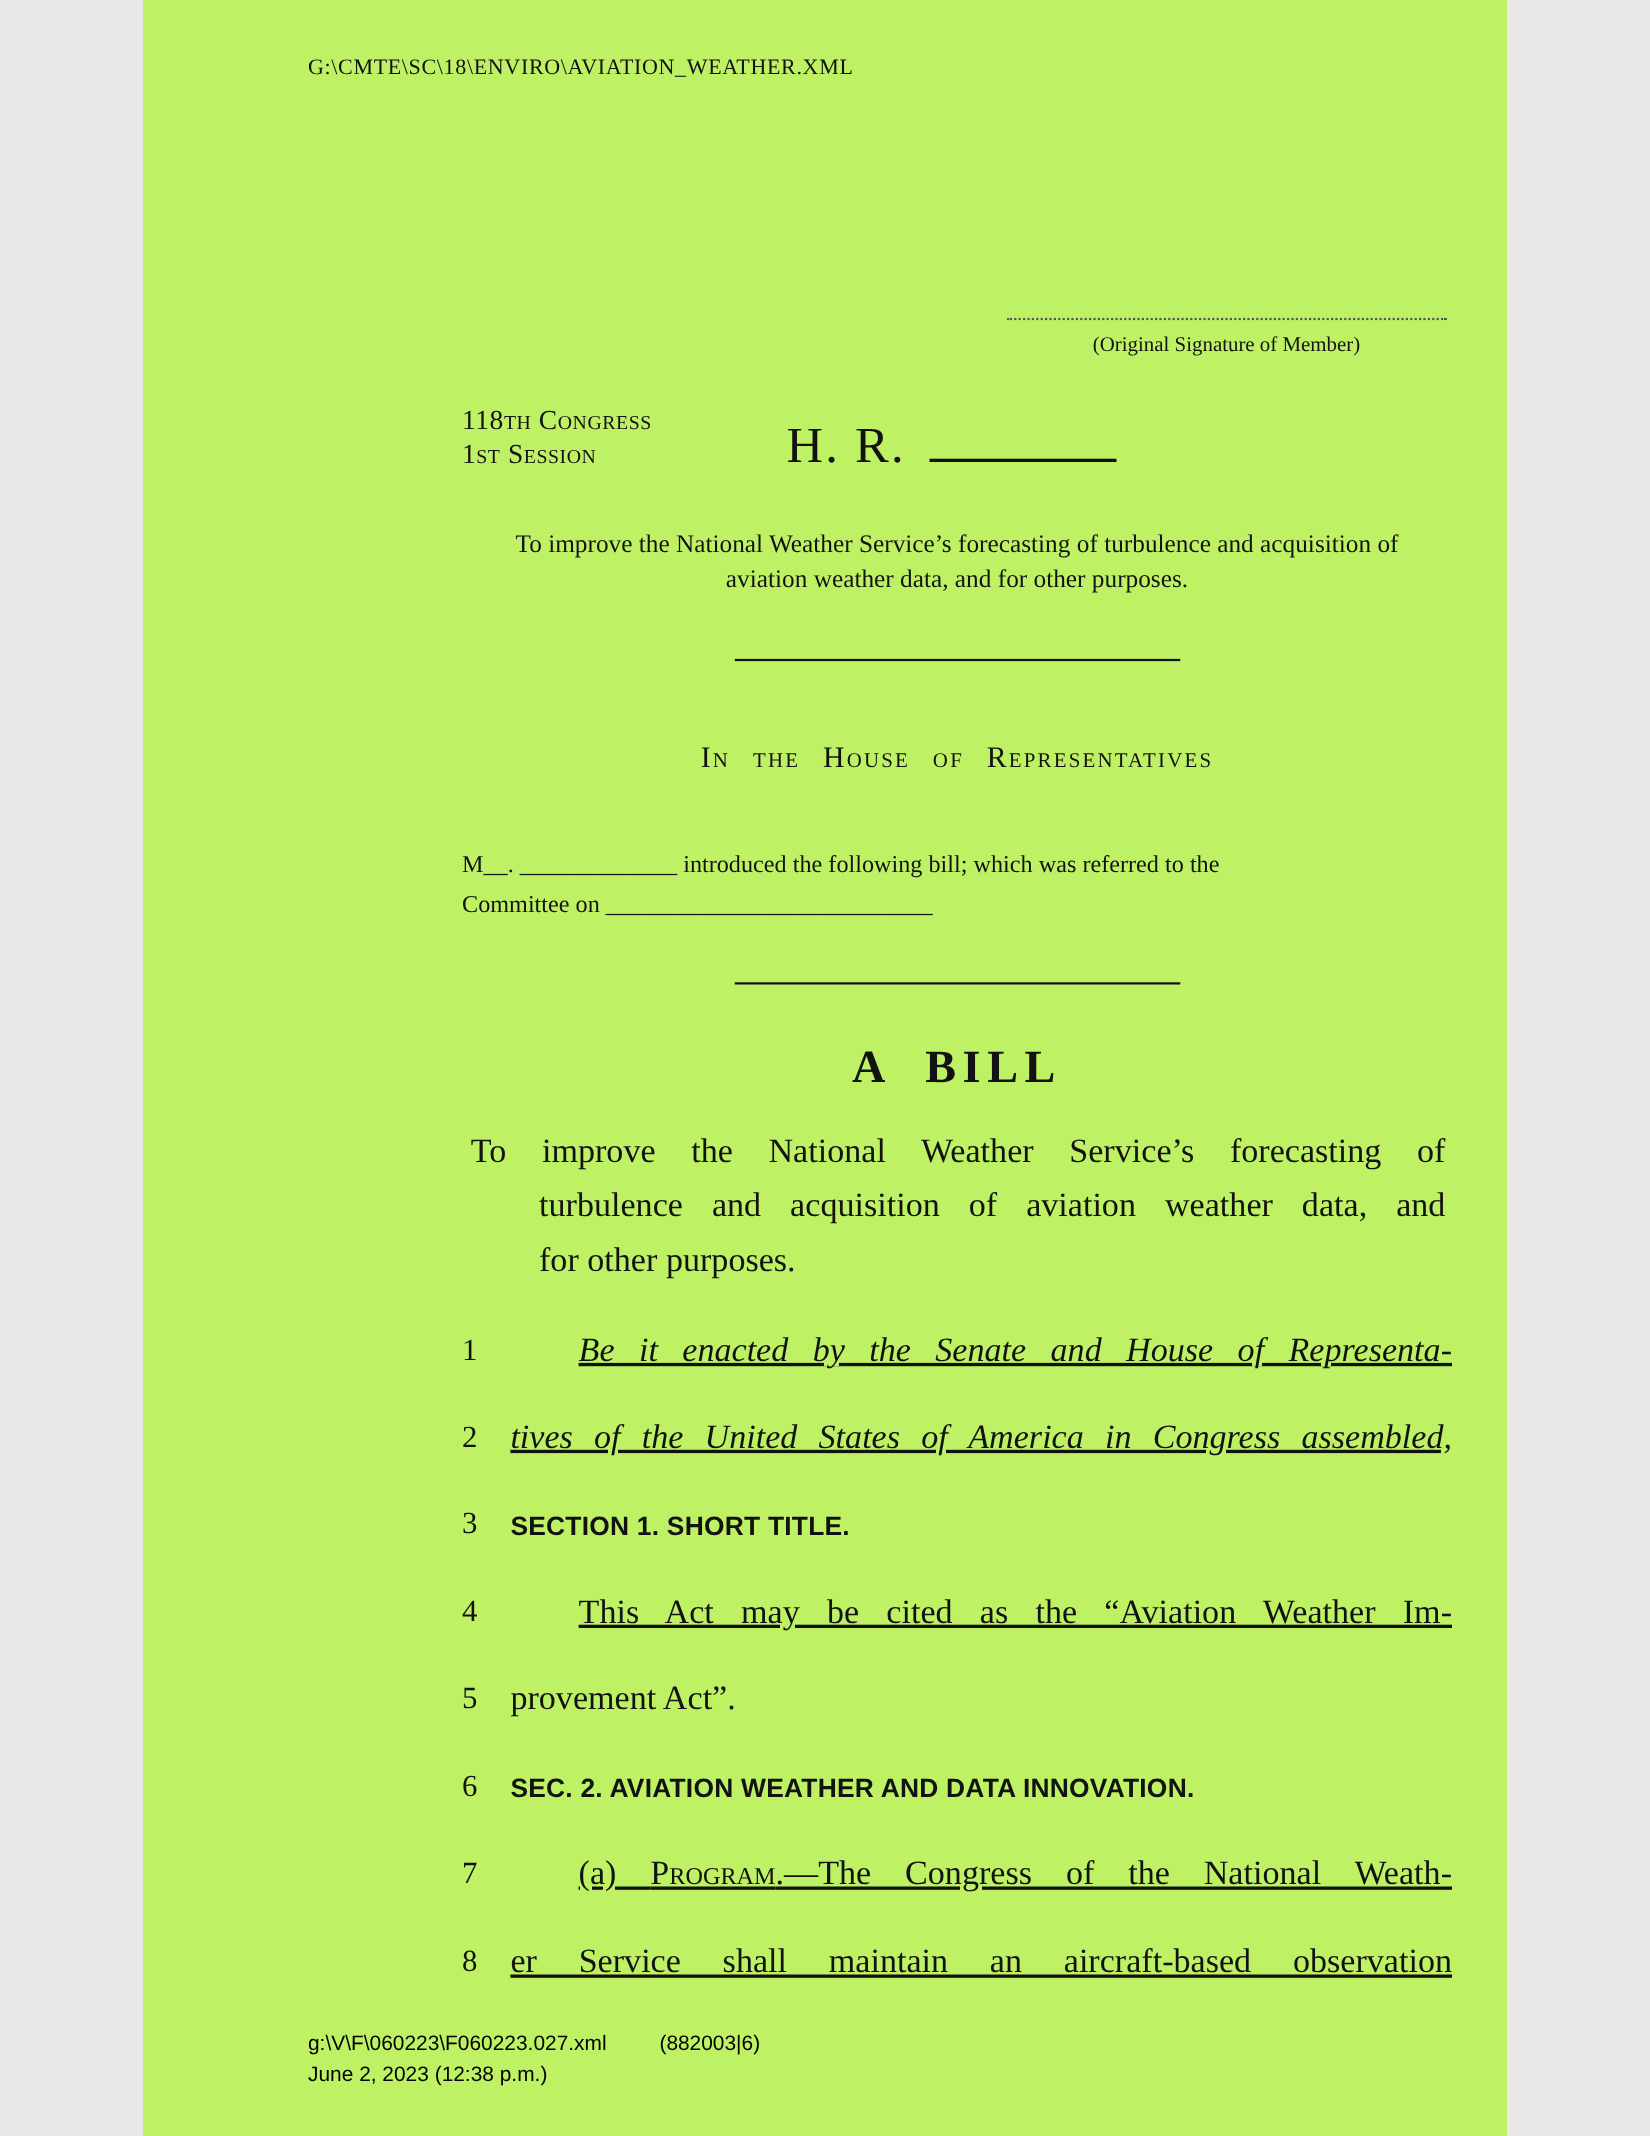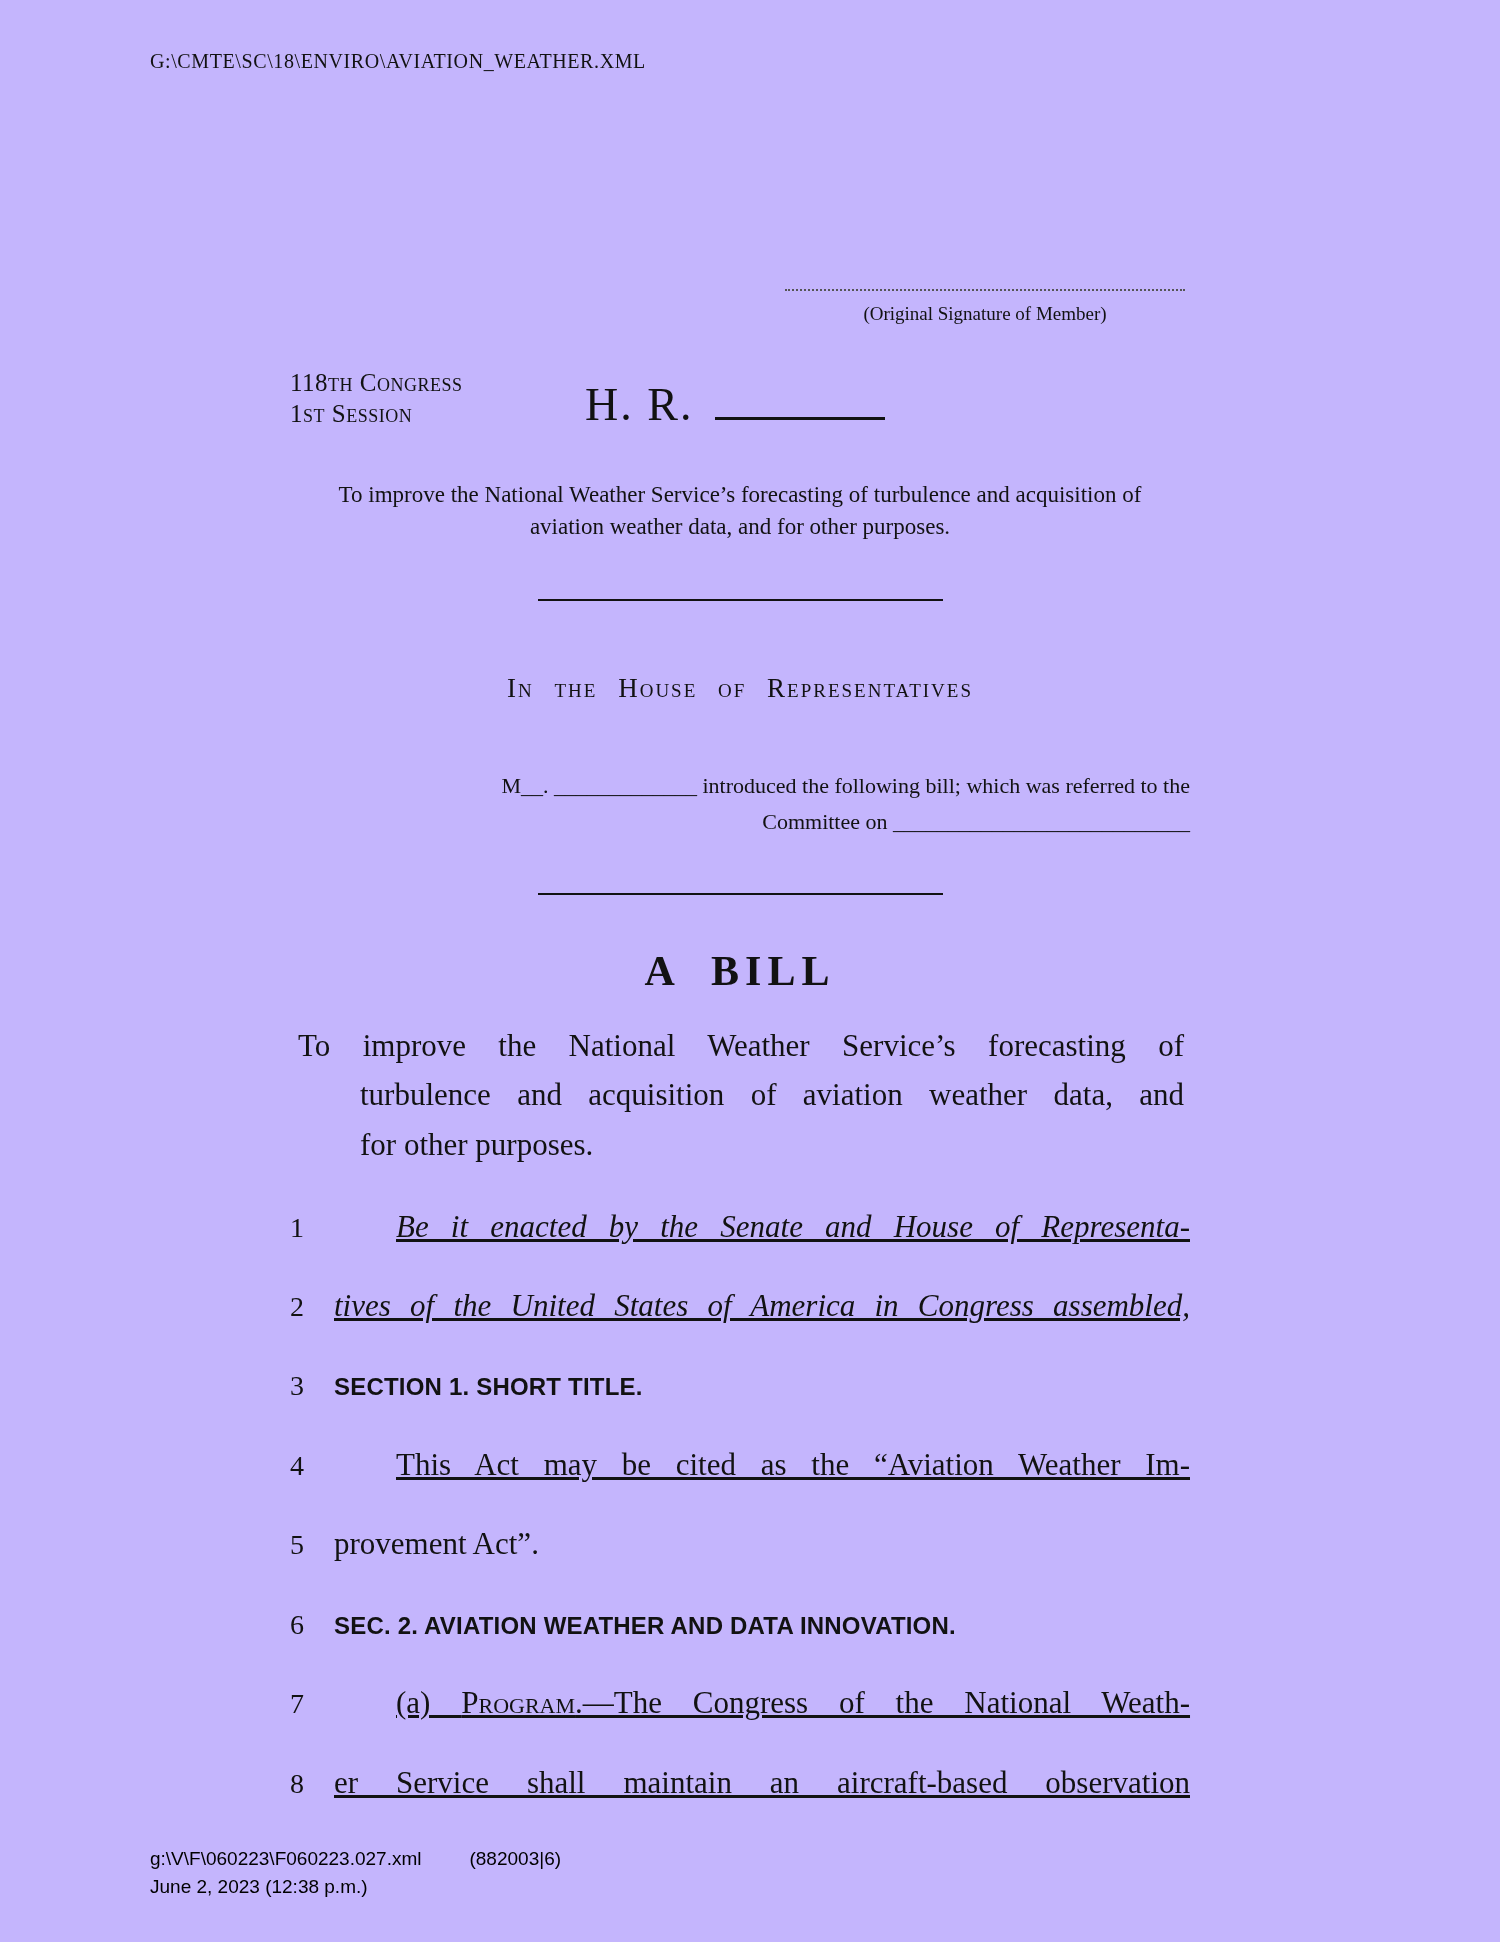--- a/index.html
+++ b/index.html
@@ -1,17 +1,17 @@
 <!DOCTYPE html>
 <html><head>
 <meta charset="utf-8">
 <style>
   html,body{margin:0;padding:0;background:#e8e8e8;}
   .page{
-    width:1500px;height:1942px;background:#c4b5fd;position:relative;
+    width:1240px;height:1942px;background:#bef264;position:relative;
     font-family:"Liberation Serif","DejaVu Serif",serif;color:#121212;
     overflow:hidden;margin:0 auto;
   }
   .header-path{position:absolute;left:150px;top:50px;font-size:20px;letter-spacing:.6px;}
   .doc{position:absolute;left:290px;top:0;width:900px;}
 
   .signature-block{margin-top:288px;margin-left:495px;width:400px;text-align:center;}
   .sig-line{border-bottom:2px dotted #555;height:1px;margin-bottom:12px;}
   .sig-caption{font-size:19px;}
 
@@ -22,21 +22,21 @@
   .hr{font-size:46px;font-weight:400;letter-spacing:2px;}
   .hr-blank{display:inline-block;width:170px;border-bottom:3px solid #121212;margin-left:22px;height:52px;vertical-align:baseline;}
 
   .preamble{margin-top:48px;font-size:23px;line-height:1.4;padding:0 40px;text-align:center;}
 
   .rule{width:405px;border-top:2px solid #121212;margin:56px auto 0;}
   .rule2{margin-top:54px;}
 
   .house-heading{margin-top:72px;text-align:center;font-size:27px;font-variant:small-caps;letter-spacing:2px;word-spacing:12px;}
 
-  .intro{margin-top:64px;font-size:22px;line-height:1.6;text-align:right;}
+  .intro{margin-top:64px;font-size:22px;line-height:1.6;text-align:left;}
 
   .bill-heading{margin-top:52px;text-align:center;font-size:42px;font-weight:700;letter-spacing:6px;word-spacing:16px;}
 
   .long-title{margin-top:26px;font-size:31px;line-height:1.6;padding-left:8px;width:886px;}
   .lt-line.indent{padding-left:62px;}
   .lt-line.fill{text-align:justify;text-align-last:justify;}
 
   .bill-lines{margin-top:40px;}
   .bill-line{display:flex;margin-bottom:46px;font-size:31px;line-height:1.08;}
   .line-num{flex:none;width:44px;font-size:28px;padding-top:3px;}

